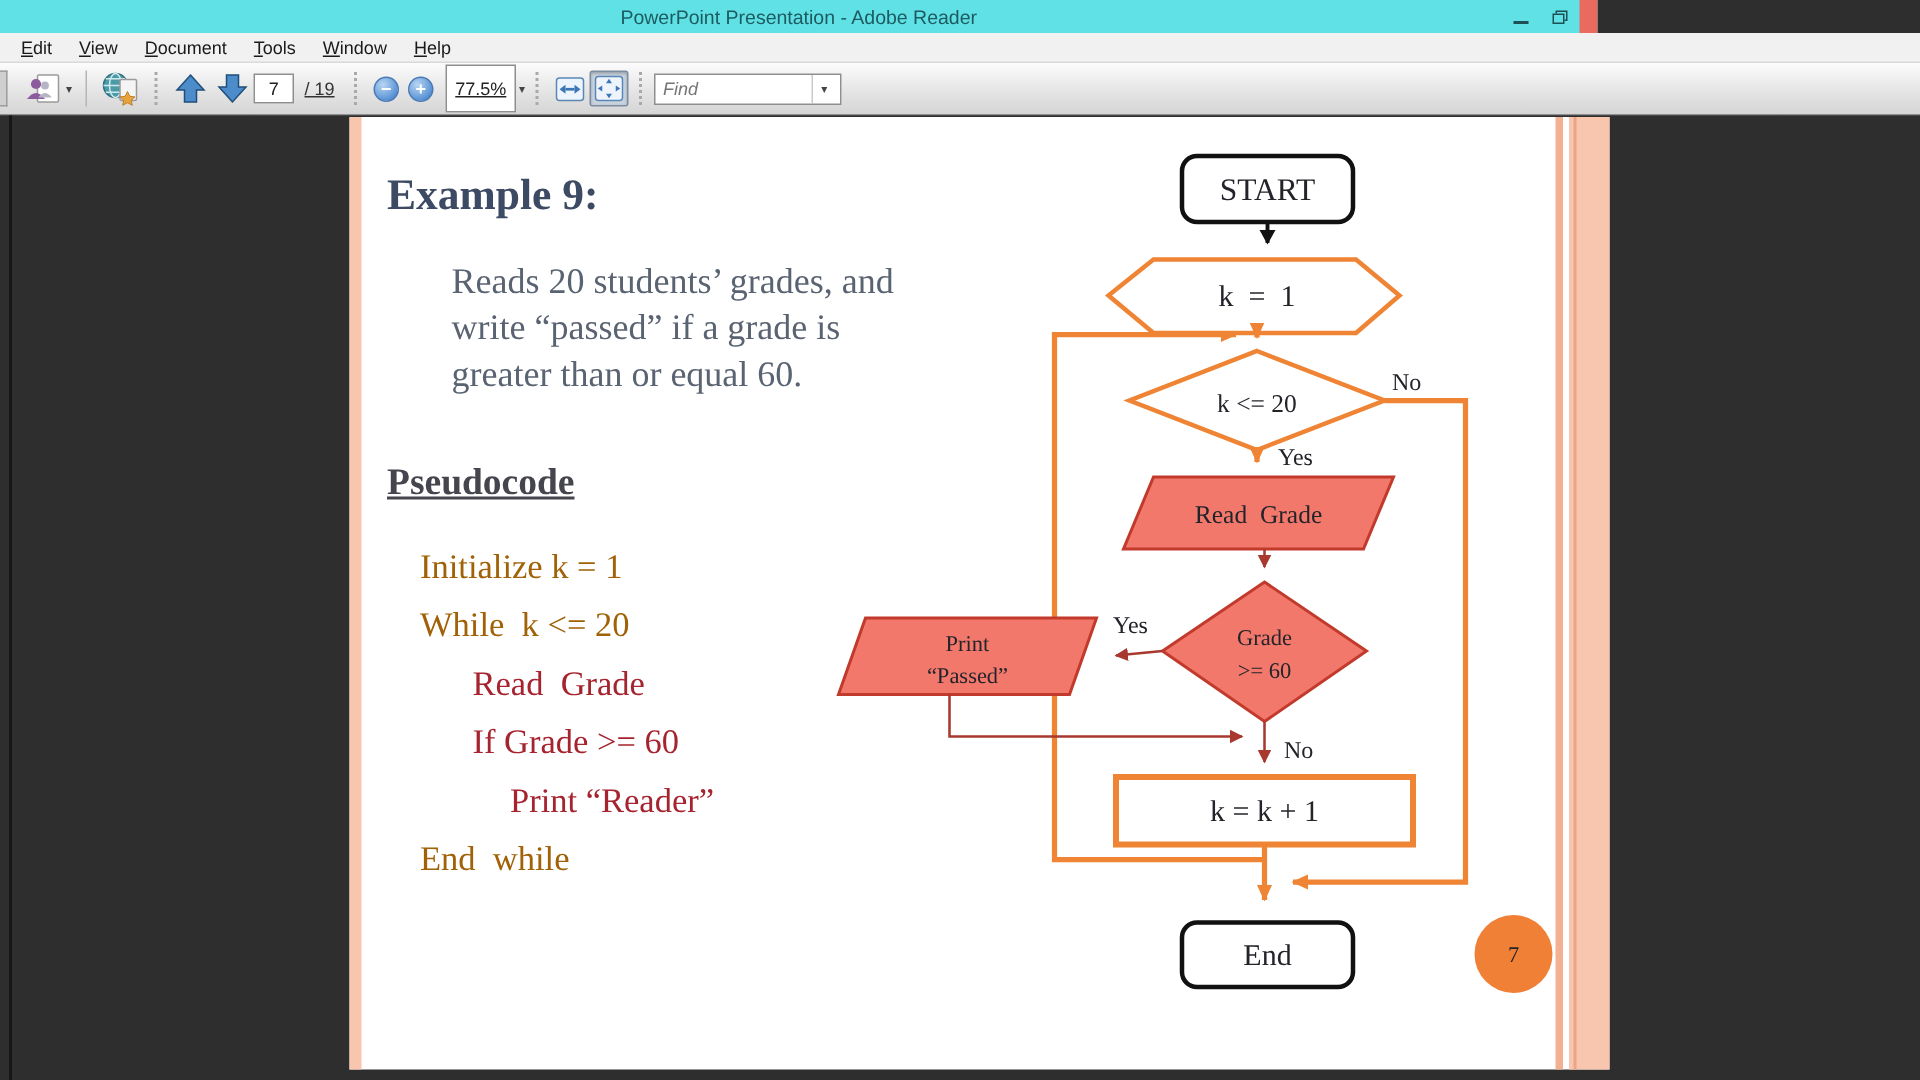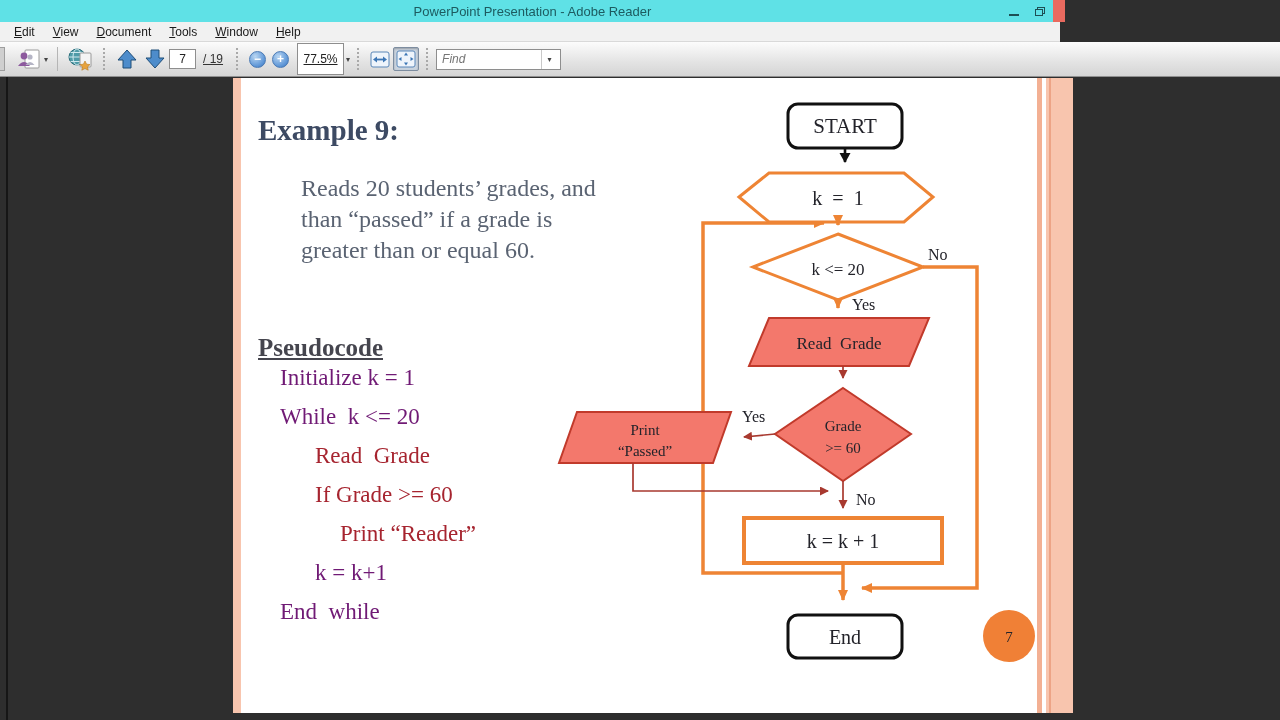--- a/index.html
+++ b/index.html
@@ -13,21 +13,21 @@
   .titlebar-text { font-size:13px; color:#1d5b60; }
   .win-controls { position:absolute; right:0; top:0; height:22px; display:flex; align-items:center; }
   .win-btn { width:26px; height:22px; display:flex; align-items:center; justify-content:center; cursor:default; }
   .min-glyph { width:10px; height:2px; background:#1d4f54; margin-top:8px; }
   .restore-glyph { position:relative; width:10px; height:9px; }
   .restore-glyph .back { position:absolute; right:0; top:0; width:8px; height:7px; border:1px solid #1d4f54; }
   .restore-glyph .front { position:absolute; left:0; bottom:0; width:8px; height:7px; border:1px solid #1d4f54; background:#5fe1e6; }
   .close-btn { width:12px; height:22px; background:#e96a5f; }
 
   
-  .menubar { position:absolute; left:0; top:22px; width:1060px; height:20px;
+  .menubar { position:absolute; left:0; top:22px; width:1280px; height:20px;
     background:#f1f1f1; border-bottom:1px solid #d9d9d9; display:flex; align-items:center; padding-left:5px; }
   .menu-item { display:inline-block; font-size:12px; color:#1a1a1a; padding:2px 9px; }
   .menu-item::first-letter { text-decoration:underline; }
 
   
   .toolbar { position:absolute; left:0; top:42px; width:1280px; height:35px;
     background:linear-gradient(#fcfcfc,#e3e3e3 60%,#d5d5d5); border-bottom:1px solid #8f8f8f;
     display:flex; align-items:center; }
   .tb-sliver { width:5px; height:24px; background:#cfcfcf; border:1px solid #9e9e9e; border-left:none; margin-right:8px; }
   .tb-sep { width:1px; height:24px; background:#b5b5b5; margin:0 6px; }
@@ -61,24 +61,24 @@
   .stripe-left { position:absolute; left:0; top:0; width:8px; height:635px; background:#f8c5ae; }
   .stripe-right-thin { position:absolute; left:804px; top:0; width:5px; height:635px; background:#f3b093; }
   .stripe-right-wide { position:absolute; left:813px; top:0; width:27px; height:635px; background:#f8c5ae; }
   .stripe-right-inner { position:absolute; left:816px; top:0; width:2px; height:635px; background:#eda486; }
 
   .slide-title { position:absolute; left:25px; top:36px; font-family:"Liberation Serif",serif;
     font-weight:bold; font-size:29px; color:#3d4a63; }
   .slide-desc { position:absolute; left:25px; top:95px; font-family:"Liberation Serif",serif;
     font-size:24px; color:#5a6372; line-height:31px;margin-left:43px; }
   .pseudo-head { position:absolute; left:25px; top:230px; font-family:"Liberation Serif",serif;
-    font-weight:bold; font-size:25px; color:#45454e; text-decoration:underline;margin-top:26px; }
+    font-weight:bold; font-size:25px; color:#45454e; text-decoration:underline; }
   .pseudo-block { position:absolute; left:47px; top:280px; font-family:"Liberation Serif",serif;
     font-size:23px; line-height:39px; }
-  .pseudo-row.dark { color:#701a75; }
+  .pseudo-row.dark { color:#a16207; }
   .pseudo-row.red { color:#a6242f; }
   .pseudo-row.ind1 { margin-left:35px; }
   .pseudo-row.ind2 { margin-left:60px; }
 
   .flow-svg { position:absolute; left:0; top:0; width:840px; height:635px; }
   .flow-svg text { font-family:"Liberation Serif",serif; fill:#23232a; }
 </style>
 </head>
 <body>
 
@@ -194,33 +194,32 @@
     <div class="slide">
       <div class="stripe-left"></div>
       <div class="stripe-right-thin"></div>
       <div class="stripe-right-wide"></div>
       <div class="stripe-right-inner"></div>
 
       <div class="slide-title">Example 9:</div>
 
       <div class="slide-desc">
         <div>Reads 20 students’ grades, and</div>
-        <div>than “passed” if a grade is</div>
+        <div>write “passed” if a grade is</div>
         <div>greater than or equal 60.</div>
       </div>
 
       <div class="pseudo-head">Pseudocode</div>
 
       <div class="pseudo-block">
         <div class="pseudo-row dark">Initialize k = 1</div>
         <div class="pseudo-row dark">While &nbsp;k &lt;= 20</div>
         <div class="pseudo-row red ind1">Read &nbsp;Grade</div>
         <div class="pseudo-row red ind1">If Grade &gt;= 60</div>
         <div class="pseudo-row red ind2">Print “Reader”</div>
-        <div class="pseudo-row dark ind1">k = k+1</div>
         <div class="pseudo-row dark">End &nbsp;while</div>
       </div>
 
       <svg class="flow-svg" viewBox="233 78 840 635">
         <defs>
           <marker id="mO" markerWidth="14" markerHeight="12" refX="10" refY="5" orient="auto" markerUnits="userSpaceOnUse">
             <polygon points="0,0 11,5 0,10" fill="#ee8434"></polygon>
           </marker>
           <marker id="mR" markerWidth="11" markerHeight="10" refX="8" refY="4.5" orient="auto" markerUnits="userSpaceOnUse">
             <polygon points="0,0 9,4.5 0,9" fill="#a8392f"></polygon>

